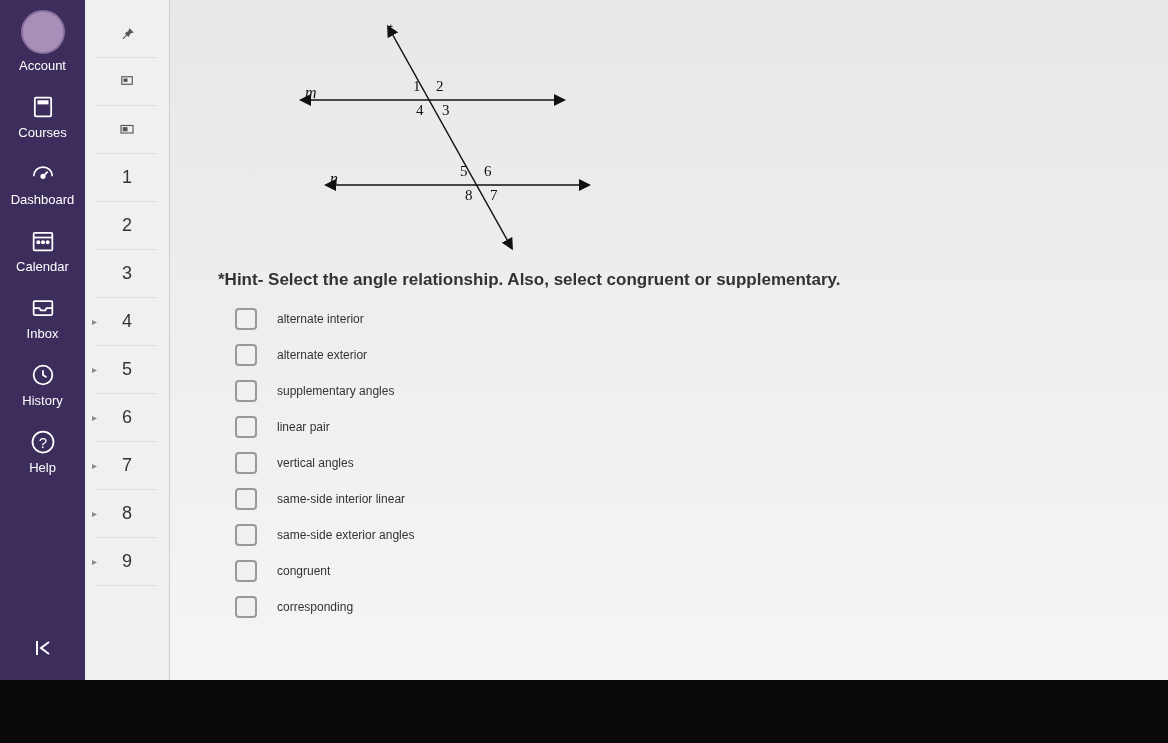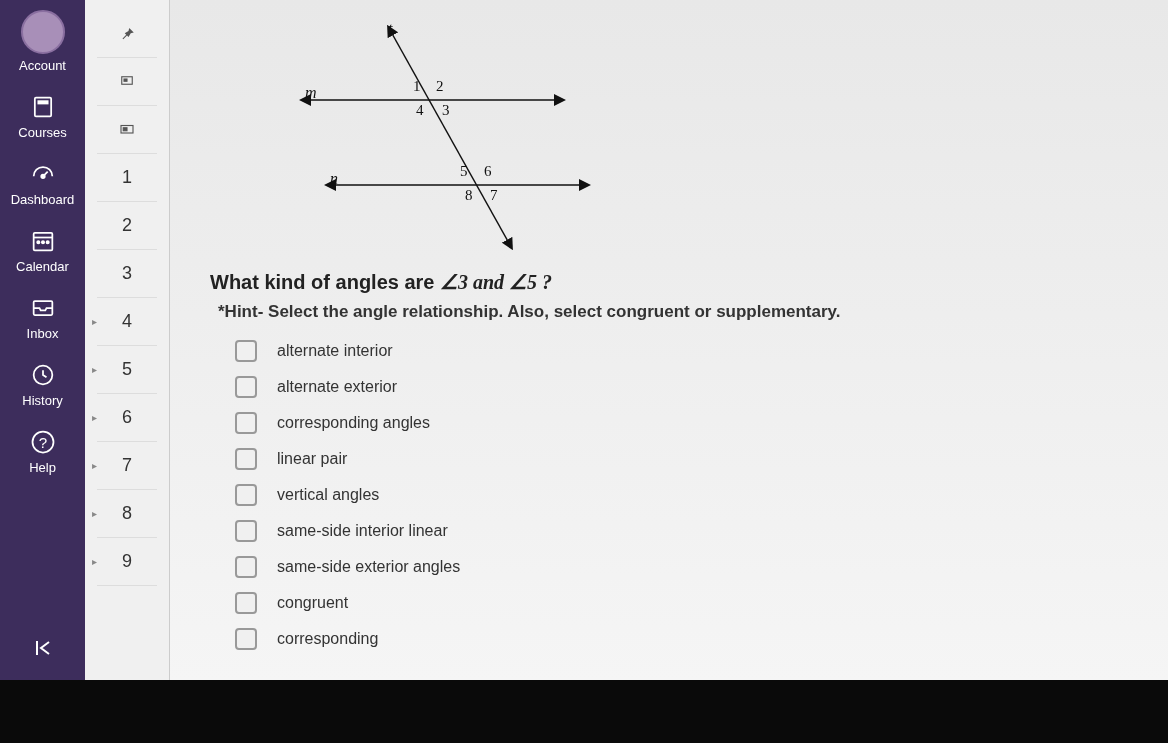--- a/index.html
+++ b/index.html
@@ -127,21 +127,21 @@
     }
     .option-checkbox {
       width: 22px;
       height: 22px;
       border: 2px solid #999;
       border-radius: 4px;
       background: #f0f0f0;
       cursor: pointer;
     }
     .option-label {
-      font-size: 16px;
+      font-size: 12px;
       color: #333;
     }
     .bottom-bar {
       height: 63px;
       background: #0a0a0a;
     }
     .avatar-circle {
       width: 44px;
       height: 44px;
       border-radius: 50%;
@@ -320,37 +320,34 @@
       <span class="geom-num" style="left:186px; top:58px;">2</span>
       <span class="geom-num" style="left:192px; top:82px;">3</span>
       <span class="geom-num" style="left:166px; top:82px;">4</span>
 
       <span class="geom-num" style="left:210px; top:143px;">5</span>
       <span class="geom-num" style="left:234px; top:143px;">6</span>
       <span class="geom-num" style="left:240px; top:167px;">7</span>
       <span class="geom-num" style="left:215px; top:167px;">8</span>
     </div>
 
-    <div class="question-text">
-      <span>What kind of angles are </span><span class="angle">∠3 and ∠5 ?</span>
-    </div>
     <div class="hint-text">*Hint- Select the angle relationship. Also, select congruent or supplementary.</div>
 
     <div class="options-list">
       <div class="option-row">
         <div class="option-checkbox"></div>
         <span class="option-label">alternate interior</span>
       </div>
       <div class="option-row">
         <div class="option-checkbox"></div>
         <span class="option-label">alternate exterior</span>
       </div>
       <div class="option-row">
         <div class="option-checkbox"></div>
-        <span class="option-label">corresponding angles</span>
+        <span class="option-label">supplementary angles</span>
       </div>
       <div class="option-row">
         <div class="option-checkbox"></div>
         <span class="option-label">linear pair</span>
       </div>
       <div class="option-row">
         <div class="option-checkbox"></div>
         <span class="option-label">vertical angles</span>
       </div>
       <div class="option-row">

